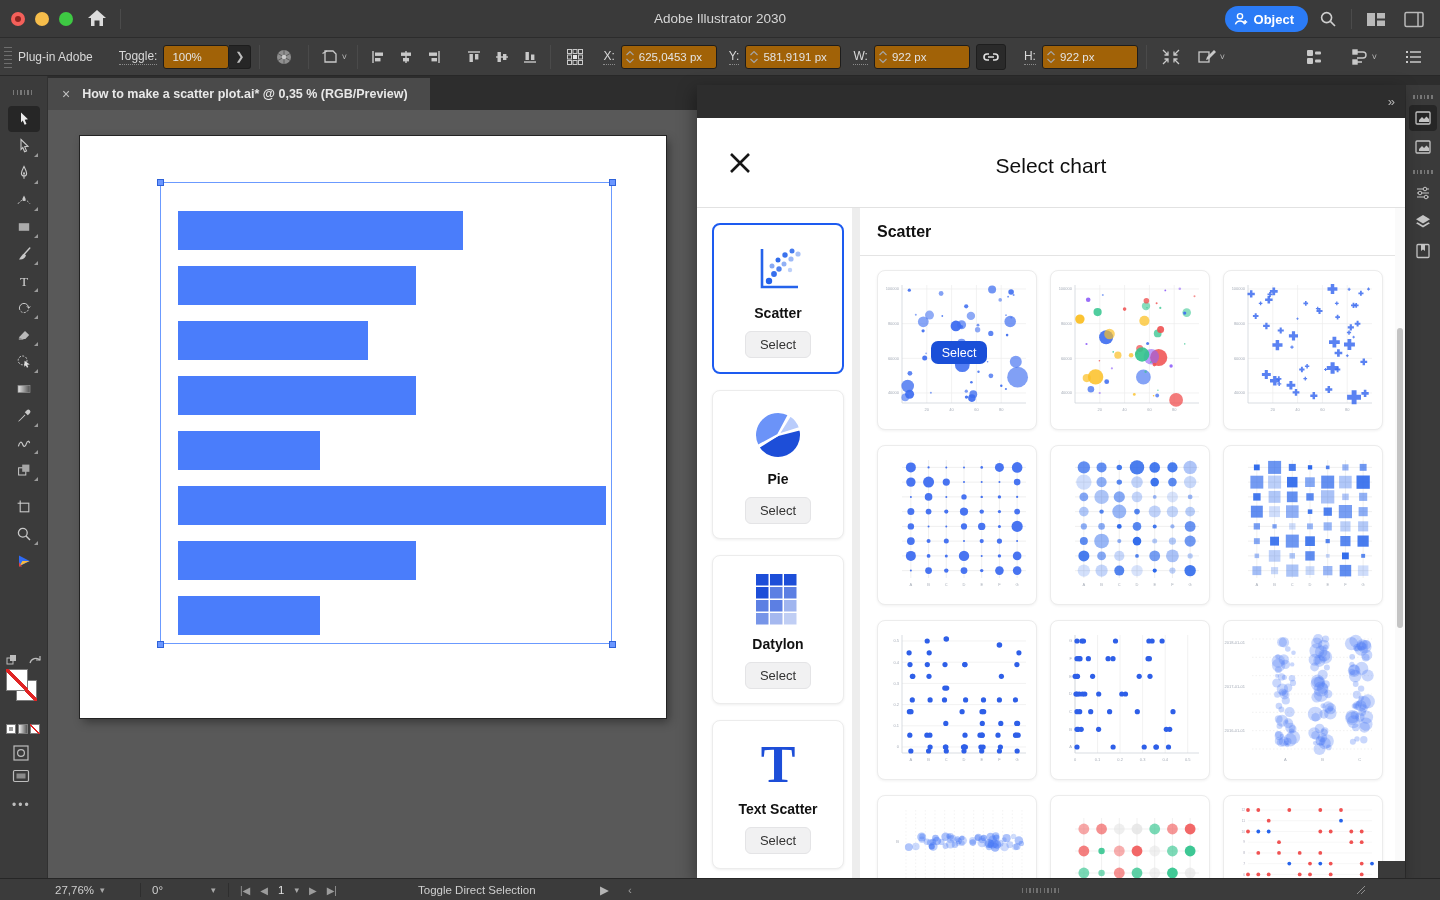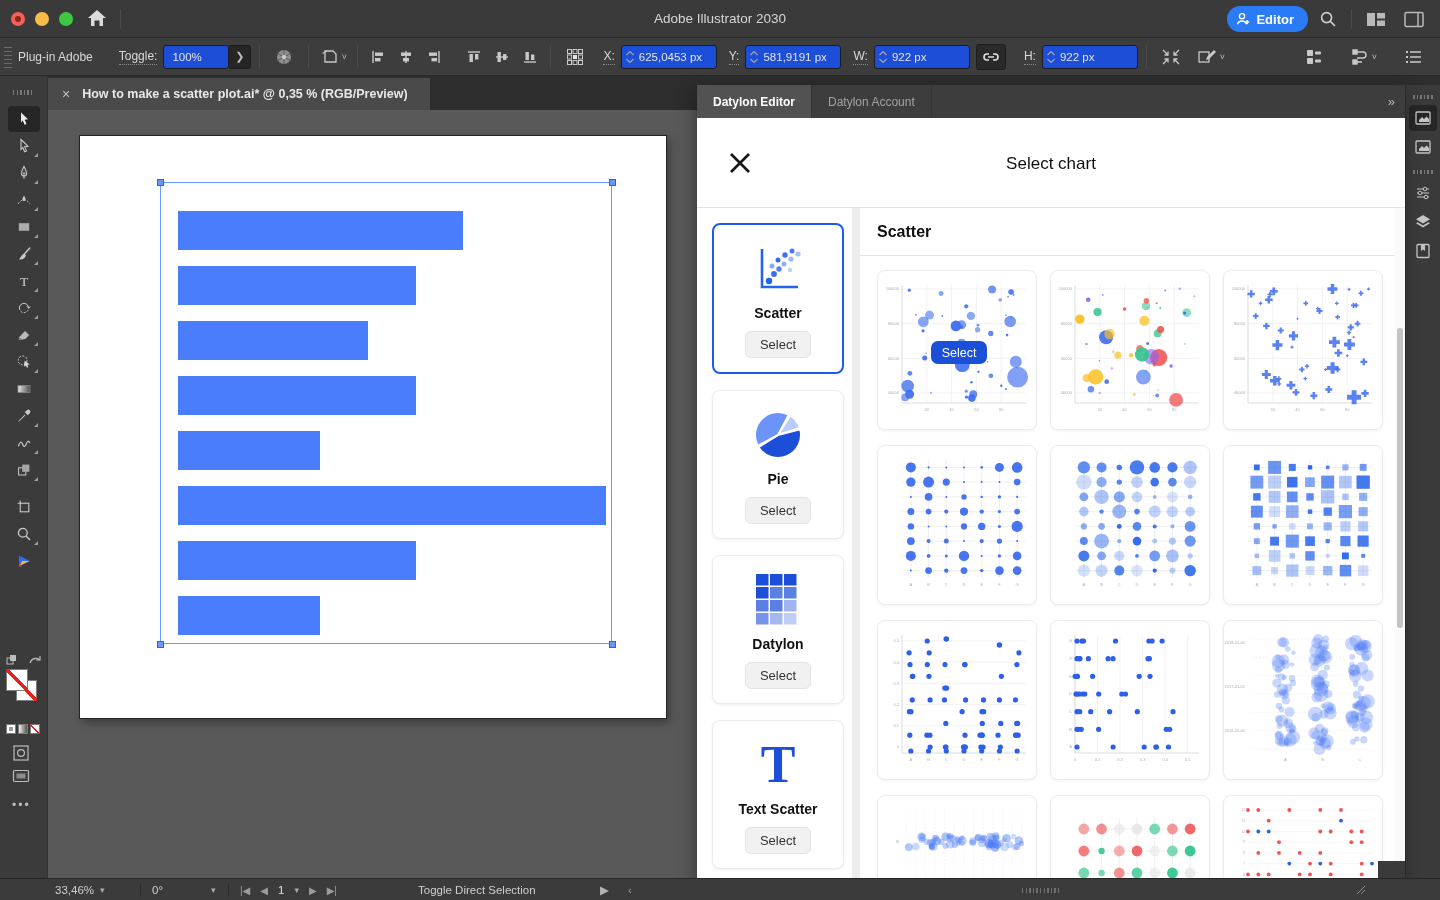--- a/index.html
+++ b/index.html
@@ -21,21 +21,21 @@
   .share-btn{position:absolute;right:132px;top:6px;height:26px;padding:0 14px 0 8px;border-radius:14px;
              background:#2b7bf6;color:#fff;font-size:13px;font-weight:bold;display:flex;align-items:center;gap:5px;}
   .tb-ic{position:absolute;top:8px;width:24px;height:22px;display:flex;align-items:center;justify-content:center;}
 
   
   .controlbar{position:absolute;left:0;top:38px;width:1440px;height:38px;background:#3d3d3d;border-bottom:1px solid #282828;
               display:flex;align-items:center;color:#d9d9d9;font-size:12px;}
   .cb-grip{width:8px;height:22px;margin:0 6px 0 4px;background:repeating-linear-gradient(0deg,#6e6e6e 0 1.5px,transparent 1.5px 4px);}
   .cb-text{margin-right:14px;white-space:nowrap;}
   .cb-label{margin:0 6px 0 12px;border-bottom:1px dotted #8b8b8b;padding-bottom:1px;white-space:nowrap;}
-  .cb-field{display:flex;align-items:center;background:#1d4ed8;border:1px solid #1d1d1d;border-radius:3px;height:24px;padding:0 6px 0 2px;}
+  .cb-field{display:flex;align-items:center;background:#a16207;border:1px solid #1d1d1d;border-radius:3px;height:24px;padding:0 6px 0 2px;}
   .cb-field .val{color:#e3e3e3;font-size:11.5px;white-space:nowrap;}
   .cb-chevbox{width:22px;height:24px;background:#262626;border:1px solid #1d1d1d;border-left:none;border-radius:0 3px 3px 0;
               display:flex;align-items:center;justify-content:center;color:#bdbdbd;font-size:11px;}
   .cb-ic{width:28px;height:26px;display:flex;align-items:center;justify-content:center;margin:0 2px;}
   .cb-vsep{width:1px;height:24px;background:#4a4a4a;margin:0 8px;}
   .cb-right{position:absolute;right:10px;top:0;height:38px;display:flex;align-items:center;gap:10px;}
   .linkbox{width:30px;height:26px;background:#2a2a2a;border:1px solid #1e1e1e;border-radius:3px;
            display:flex;align-items:center;justify-content:center;margin:0 6px;}
 
   
@@ -64,21 +64,21 @@
   .sel-h{position:absolute;width:7px;height:7px;background:#6b97ff;border:1px solid #2e62d9;}
 
   
   .panel{position:absolute;left:697px;top:85px;width:708px;height:793px;z-index:4;box-shadow:-3px 5px 16px rgba(0,0,0,.35);}
   .p-tabs{position:absolute;left:0;top:0;right:0;height:33px;background:#3d3d3d;display:flex;}
   .p-tab{height:33px;padding:0 16px;display:flex;align-items:center;font-size:12px;color:#a2a2a2;border-right:1px solid #343434;}
   .p-tab.active{background:#525252;color:#fff;font-weight:bold;}
   .p-overflow{position:absolute;right:10px;top:0;height:33px;display:flex;align-items:center;color:#b5b5b5;font-size:13px;}
   .p-content{position:absolute;left:0;top:33px;right:0;bottom:0;background:#fff;overflow:hidden;}
   .p-close{position:absolute;left:30px;top:32px;width:26px;height:26px;}
-  .p-title{position:absolute;left:0;right:0;top:36px;text-align:center;font-size:17px;font-weight:500;color:#0f0f0f;}
+  .p-title{position:absolute;left:0;right:0;top:36px;text-align:center;font-size:21px;font-weight:500;color:#0f0f0f;}
   .p-hdiv{position:absolute;left:0;right:0;top:89px;height:1px;background:#e2e2e2;}
   .p-body{position:absolute;left:0;top:90px;right:0;bottom:0;display:flex;}
   .p-side{width:155px;padding:15px 0 0 15px;position:relative;}
   .type-card{width:132px;border:1px solid #ececec;border-radius:8px;background:#fff;margin-bottom:16px;
              box-shadow:0 1px 3px rgba(0,0,0,.07);display:flex;flex-direction:column;align-items:center;padding:12px 0 14px;}
   .type-card.selected{border:2px solid #1d5bf0;box-shadow:none;}
   .type-card .icon{height:64px;display:flex;align-items:center;justify-content:center;}
   .type-card .lbl{font-size:14px;font-weight:bold;color:#111;margin:4px 0 10px;}
   .type-card .btn{width:66px;height:27px;background:#f1f1f2;border:1px solid #e4e4e6;border-radius:6px;
                   font-size:13px;color:#333;display:flex;align-items:center;justify-content:center;}
@@ -134,21 +134,21 @@
         </svg>
     </div>
     <div class="tb-sep" style="left:120px"></div>
     <div class="tb-title">Adobe Illustrator 2030</div>
     <div class="share-btn">
       <svg width="16" height="16" viewBox="0 0 16 16">
         <circle cx="7" cy="5.2" r="2.6" fill="none" stroke="#fff" stroke-width="1.4"></circle>
         <path d="M2.4 13.4 a4.8 4.8 0 0 1 9.2 0" fill="none" stroke="#fff" stroke-width="1.4"></path>
         <path d="M12.2 9 v4 M10.2 11 h4" stroke="#fff" stroke-width="1.3"></path>
       </svg>
-      <span>Editor</span>
+      <span>Object</span>
     </div>
     <div class="tb-ic" style="right:100px">
       <svg width="18" height="18" viewBox="0 0 18 18">
           <circle cx="7.6" cy="7.6" r="5" fill="none" stroke="#cfcfcf" stroke-width="1.6"></circle>
           <path d="M11.4 11.4 L16 16" stroke="#cfcfcf" stroke-width="1.6"></path>
         </svg>
     </div>
     <div class="tb-sep" style="right:88px"></div>
     <div class="tb-ic" style="right:52px">
       <svg width="20" height="17" viewBox="0 0 20 17">
@@ -506,24 +506,20 @@
       </div>
     <div id="selection" class="sel-rect" style="left: 112px; top: 72px; width: 452px; height: 462px;">
         <div class="sel-h" style="left: -4px; top: -4px;"></div>
         <div class="sel-h" style="left: 448px; top: -4px;"></div>
         <div class="sel-h" style="left: -4px; top: 458px;"></div>
         <div class="sel-h" style="left: 448px; top: 458px;"></div>
       </div>
   </div>
 
   <div class="panel">
-    <div class="p-tabs" id="panel-tabs">
-        <div class="p-tab active">Datylon Editor</div>
-        <div class="p-tab">Datylon Account</div>
-      </div>
     <div class="p-overflow">»</div>
     <div class="p-content">
       <div class="p-close">
         <svg width="26" height="26" viewBox="0 0 26 26">
             <path d="M4 4 L22 22 M22 4 L4 22" stroke="#161616" stroke-width="2.6"></path>
           </svg>
       </div>
       <div class="p-title">Select chart</div>
       <div class="p-hdiv"></div>
       <div class="p-body">
@@ -1638,21 +1634,21 @@
         <svg width="18" height="18" viewBox="0 0 18 18">
           <rect x="3" y="2.5" width="12" height="13" rx="1" fill="none" stroke="#c4c4c4" stroke-width="1.3"></rect>
           <path d="M7 2.5 V9 l2 -1.6 2 1.6 V2.5" fill="#c4c4c4"></path>
         </svg>
       </div>
     </div>
   <div class="corner"></div>
 
   <div class="statusbar">
     <div class="sb" style="left:55px">
-      <span>33,46%</span>
+      <span>27,76%</span>
         <span class="chev">▾</span>
     </div>
     <div class="sb-sep" style="left:140px"></div>
     <div class="sb" style="left:152px">
       <span>0°</span>
         <span class="chev" style="margin-left:42px">▾</span>
     </div>
     <div class="sb-sep" style="left:228px"></div>
     <div class="sb" style="left:240px;gap:10px;color:#9c9c9c;font-size:10px">
       <span>|◀</span>

